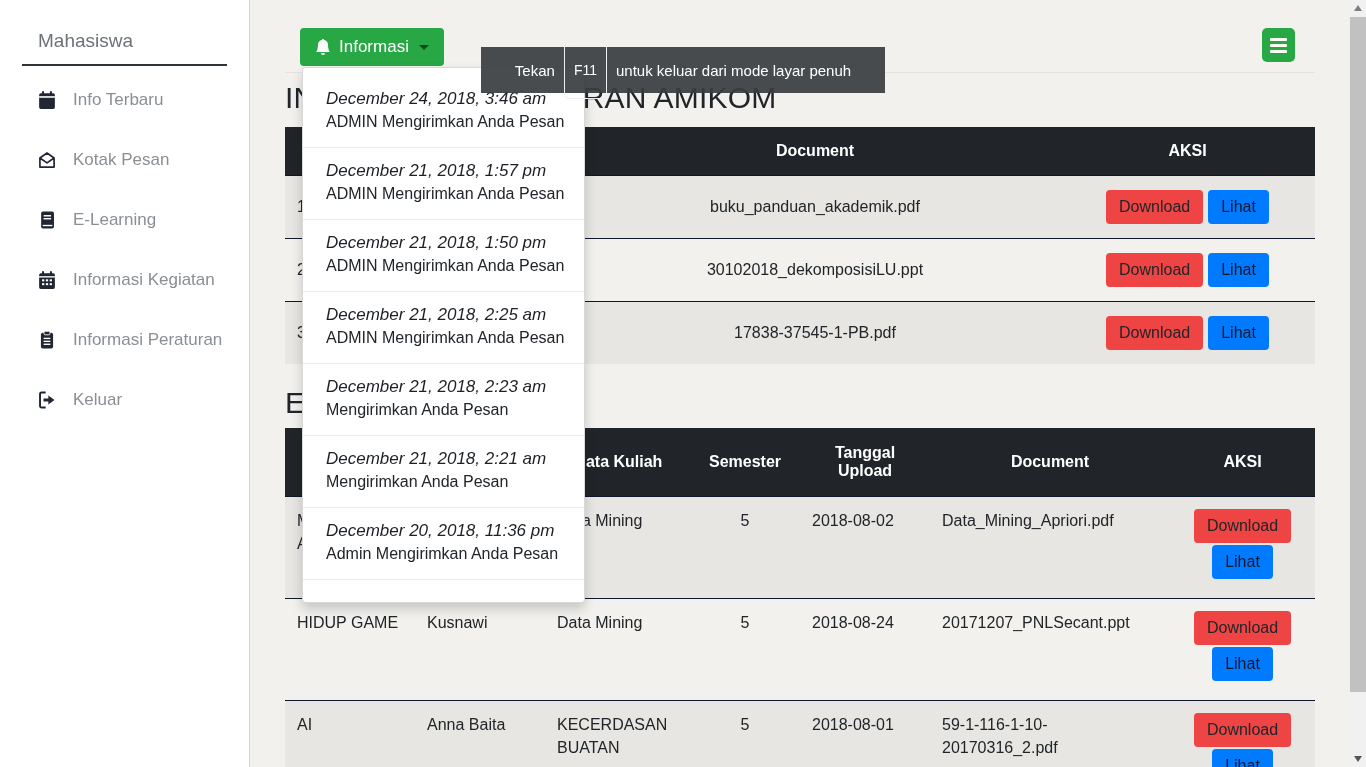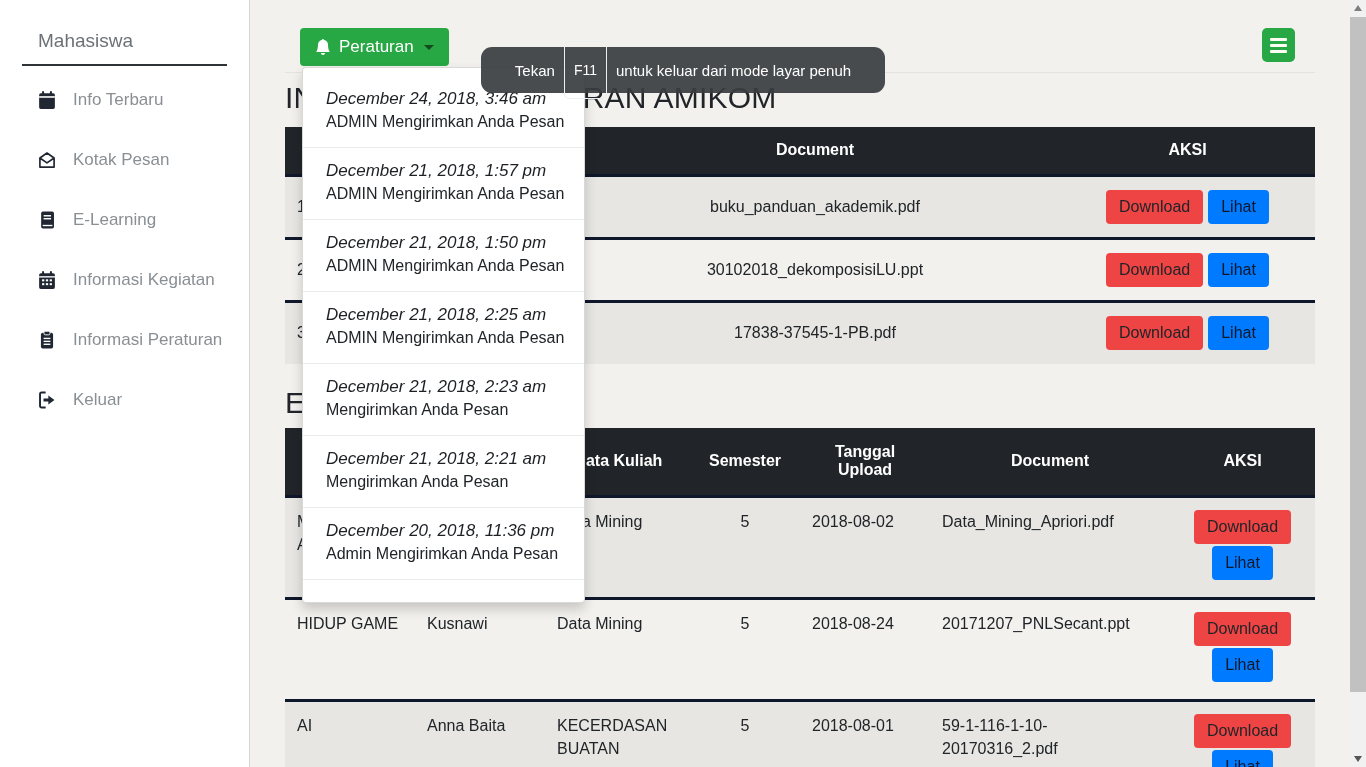--- a/index.html
+++ b/index.html
@@ -55,21 +55,21 @@
   
   .content { padding:6px 35px 0 35px; }
   .page-heading {
     font-size:30px; font-weight:500; color:#212529;
     margin:2px 0 12px 0; letter-spacing:.2px;
   }
   .page-heading.second { margin-top:22px; margin-bottom:8px; }
 
   table { border-collapse:collapse; width:100%; font-size:16px; color:#212529; table-layout:fixed; }
   thead th { background:#212529; color:#fff; font-weight:bold; text-align:center; vertical-align:middle; padding:12px 10px; }
-  tbody tr { border-top:3px solid #0f172a;margin-top:35px; }
+  tbody tr { border-top:1px solid #0f172a;margin-top:35px; }
   tbody tr:nth-child(odd) { background:#e7e6e2; }
 
   .t1 thead th { height:48px; }
   .t1 td { height:63px; padding:0 12px; vertical-align:middle; }
   .t1 .cell-doc { text-align:center; }
   .t1 .cell-aksi { text-align:center; }
   .aksi-row { display:flex; justify-content:center; gap:5px; }
 
   .t2 thead th { height:68px; }
   .t2 td { height:102px; padding:12px; vertical-align:top; line-height:1.45; }
@@ -95,21 +95,21 @@
   .dd-item { padding:14px 23px; cursor:pointer; white-space:nowrap; }
   .dd-date { font-size:17px; font-style:italic; color:#1d2025; line-height:18px; }
   .dd-msg  { font-size:16px; color:#212529; line-height:22px; margin-top:3px; }
   .dd-divider { border-top:1px solid #e9ecef; height:0; }
   .dd-footer { height:14px; }
 
   
   .fs-toast {
     position:absolute; left:50%; transform:translateX(-50%); top:47px;
     width:404px; height:46px; background:rgba(58,61,64,0.92);
-    border-radius:11px; z-index:300;
+    border-radius:0; z-index:300;
     display:flex; align-items:center; justify-content:center; gap:9px;
     color:#ffffff; font-size:15px;
   }
   .fs-key {
     border:1px solid #eceff1; border-radius:5px; padding:20px 9px;
     font-size:14px; color:#fff;
   }
 
   
   .scrollbar {
@@ -338,21 +338,21 @@
 
   </div>
 </div>
 
 <button class="notif-btn">
   <span>
     <svg width="16" height="16" viewBox="0 0 16 16" fill="#ffffff">
         <path d="M8 16a2 2 0 0 0 2-2H6a2 2 0 0 0 2 2zm.995-14.901a1 1 0 1 0-1.99 0A5 5 0 0 0 3 6c0 1.098-.5 6-2 7h14c-1.5-1-2-5.902-2-7a5 5 0 0 0-4.005-4.901z"></path>
       </svg>
   </span>
-  <span>Peraturan</span>
+  <span>Informasi</span>
   <span class="caret-down"></span>
 </button>
 
 <div class="dropdown">
   <div class="dd-item">
     <div class="dd-date">December 24, 2018, 3:46 am</div>
     <div class="dd-msg">ADMIN Mengirimkan Anda Pesan</div>
   </div>
   <div class="dd-divider"></div>
   <div class="dd-item">

